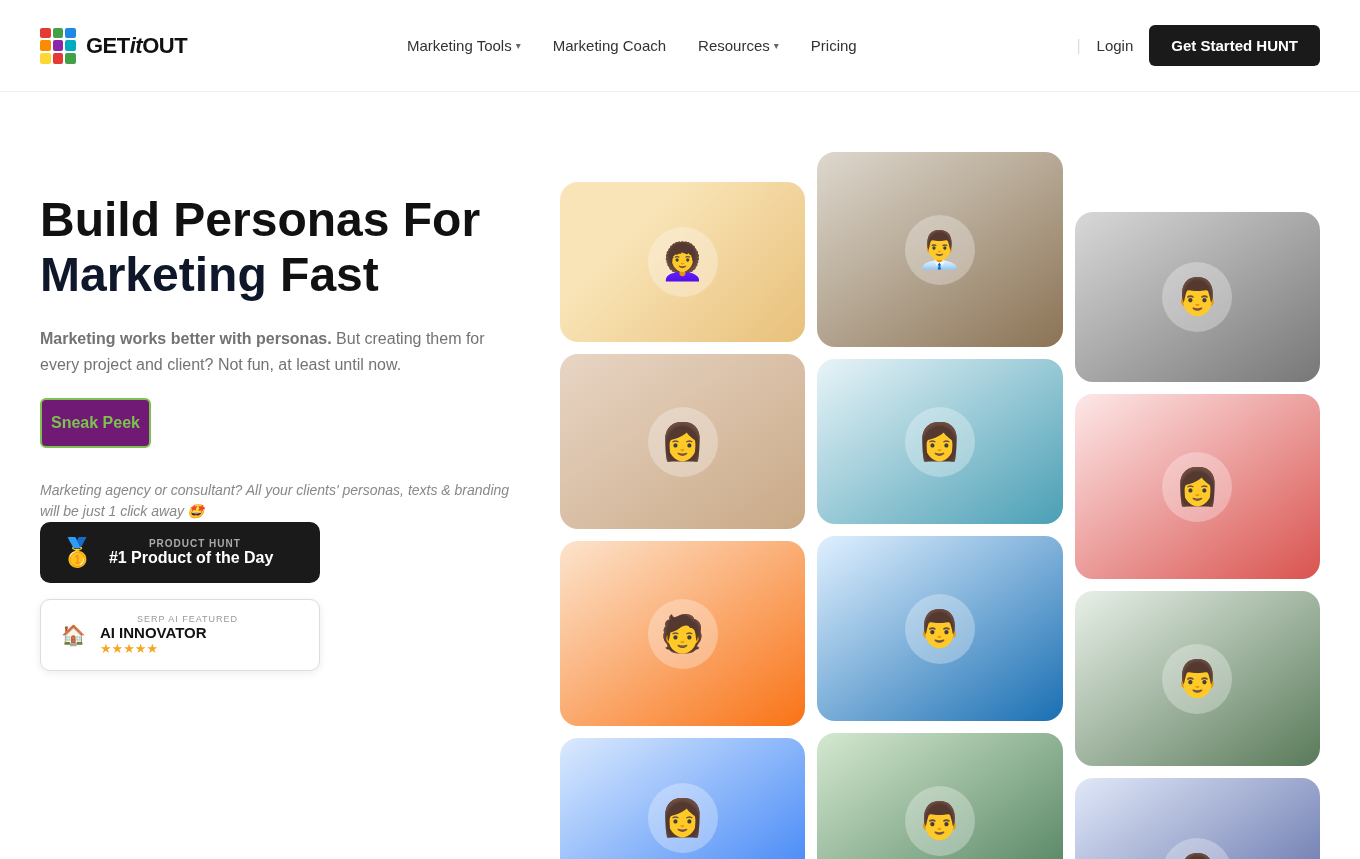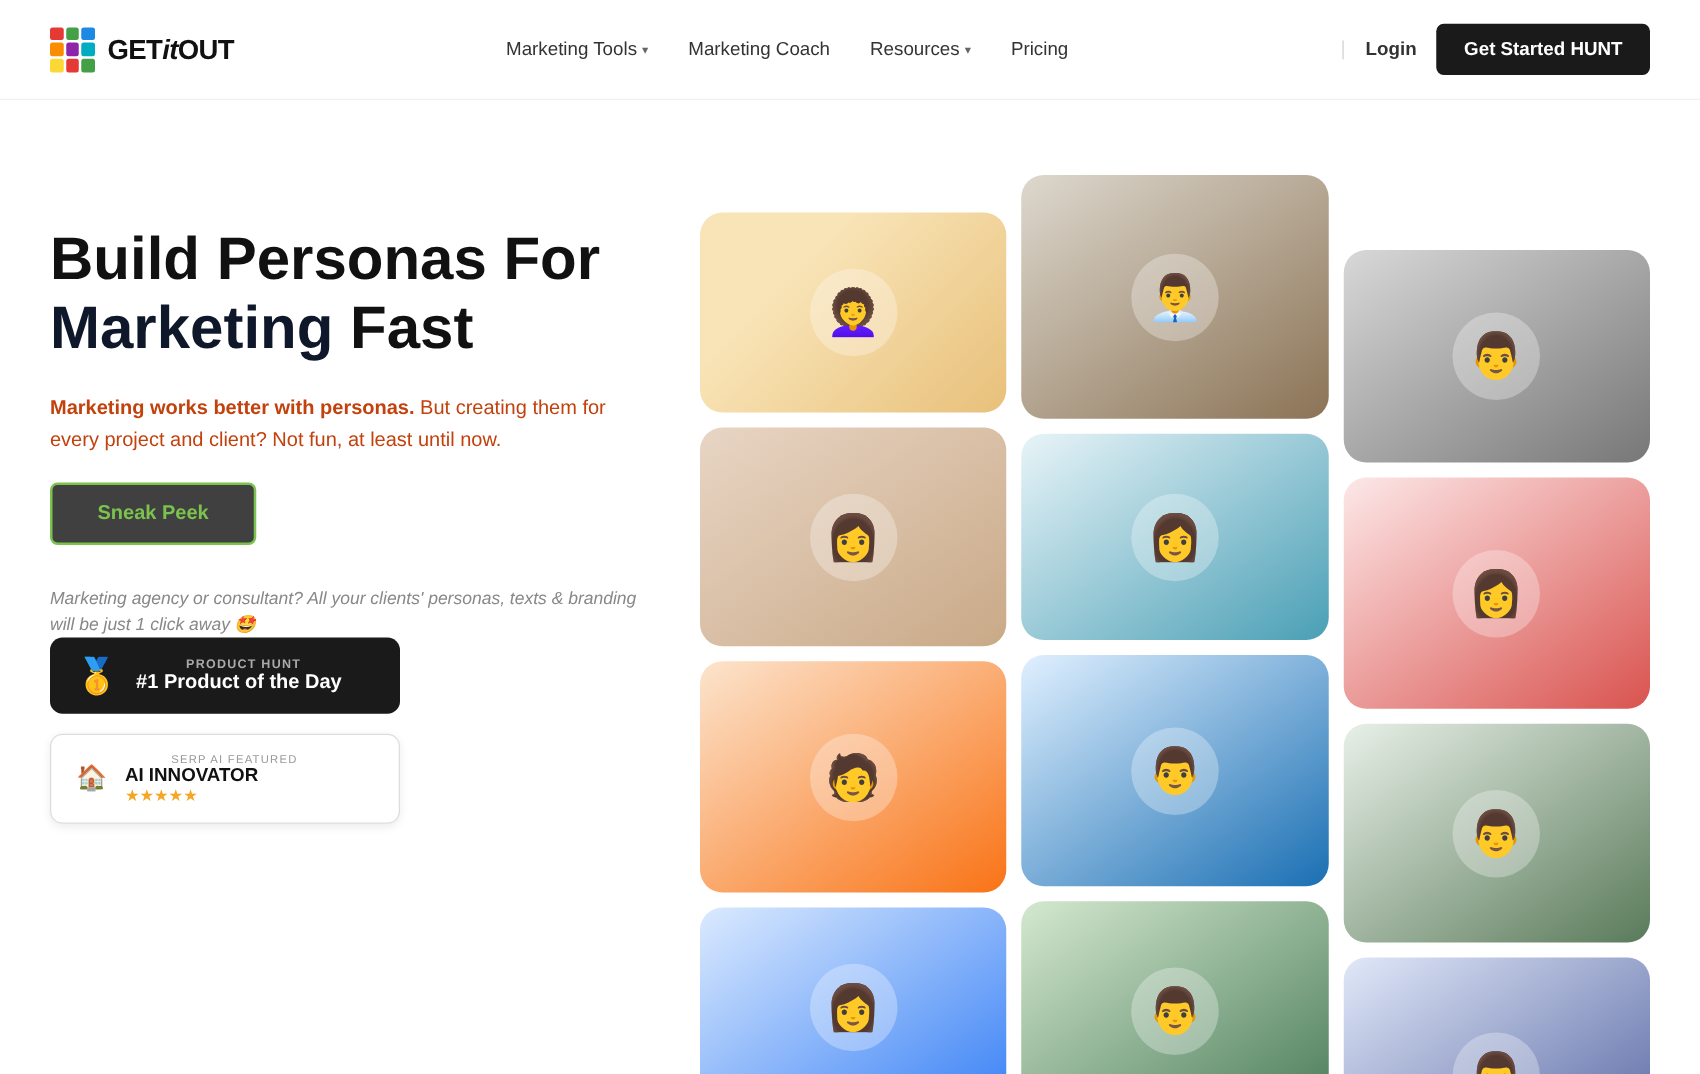--- a/index.html
+++ b/index.html
@@ -1,59 +1,59 @@
 <!DOCTYPE html>
 <html><head>
   <meta charset="utf-8">
   <style>
     * { margin: 0; padding: 0; box-sizing: border-box; }
     body { font-family: -apple-system, BlinkMacSystemFont, 'Segoe UI', sans-serif; background: #fff; overflow-x: hidden; }
 
     
     nav {
       display: flex; align-items: center; justify-content: space-between;
-      padding: 0 40px; height: 80px; border-bottom: 1px solid #f0f0f0;
+      padding: 0 40px; height: 92px; border-bottom: 1px solid #f0f0f0;
       position: sticky; top: 0; background: #fff; z-index: 100;
     }
     .nav-logo { display: flex; align-items: center; gap: 10px; cursor: pointer; }
     .logo-icon { width: 36px; height: 36px; display: grid; grid-template-columns: 1fr 1fr 1fr; gap: 2px; }
     .logo-icon span { border-radius: 2px; }
     .logo-text { font-size: 22px; font-weight: 700; color: #111; letter-spacing: -0.5px; }
     .logo-text em { font-style: italic; }
     .nav-links { display: flex; align-items: center; gap: 32px; }
     .nav-link { font-size: 15px; color: #333; cursor: pointer; display: flex; align-items: center; gap: 4px; text-decoration: none; }
     .chevron { font-size: 10px; color: #666; }
     .nav-actions { display: flex; align-items: center; gap: 16px; }
-    .btn-login { font-size: 15px; color: #333; cursor: pointer; background: none; border: none; font-weight: 700; }
+    .btn-login { font-size: 15px; color: #333; cursor: pointer; background: none; border: none; font-weight: 400; }
     .btn-cta {
       background: #1a1a1a; color: #fff; border: none; border-radius: 6px;
       padding: 12px 22px; font-size: 15px; font-weight: 600; cursor: pointer;
     }
 
     
     .hero {
       display: flex; align-items: flex-start;
       padding: 60px 40px 0 40px;
       min-height: calc(100vh - 80px);
       gap: 40px;
     }
     .hero-left { flex: 0 0 480px; padding-top: 40px; }
     .hero-title { font-size: 48px; font-weight: 800; line-height: 1.15; color: #111; margin-bottom: 24px; }
     .hero-title .green { color: #0f172a; }
-    .hero-desc { font-size: 16px; line-height: 1.6; color: #c2410c; margin-bottom: 20px; }
+    .hero-desc { font-size: 16px; line-height: 1.6; color: #737373; margin-bottom: 20px; }
     .hero-desc strong { font-weight: 700; }
     .hero-desc2 { font-size: 16px; line-height: 1.6; color: #333; margin-bottom: 32px; }
     .hero-buttons { display: flex; gap: 16px; margin-bottom: 32px; }
     .btn-how {
       background: #7bc24e; color: #fff; border: none; border-radius: 6px;
       padding: 14px 24px; font-size: 16px; font-weight: 600; cursor: pointer;
     }
     .btn-sneak {
-      background: #404040; color: #7bc24e; border: 2px solid #7bc24e; border-radius: 6px;
-      padding: 14px 36px; font-size: 16px; font-weight: 600; cursor: pointer;
+      background: #701a75; color: #7bc24e; border: 2px solid #7bc24e; border-radius: 6px;
+      padding: 14px 9px; font-size: 16px; font-weight: 600; cursor: pointer;
     }
     .hero-subtext {
       font-size: 14px; color: #888; font-style: italic; line-height: 1.5;
     }
     .badges { display: flex; flex-direction: column; gap: 16px; }
     .badge-producthunt {
       display: flex; align-items: center; gap: 14px;
       background: #1a1a1a; color: #fff; border-radius: 10px;
       padding: 14px 20px; width: 280px;
     }

